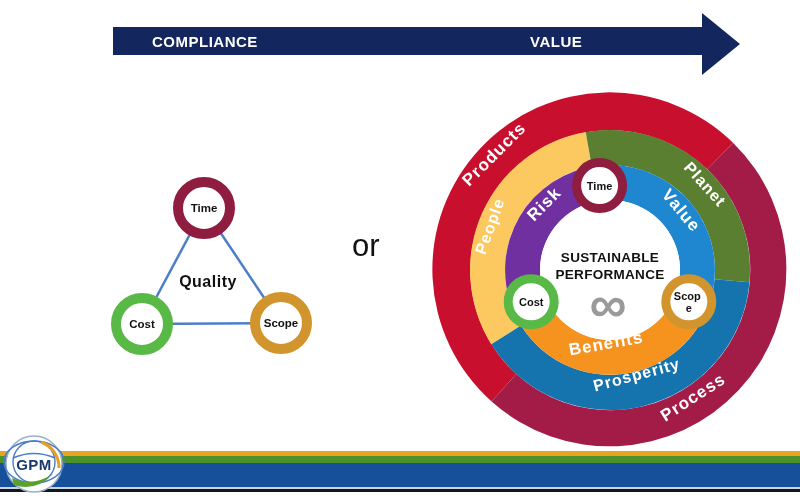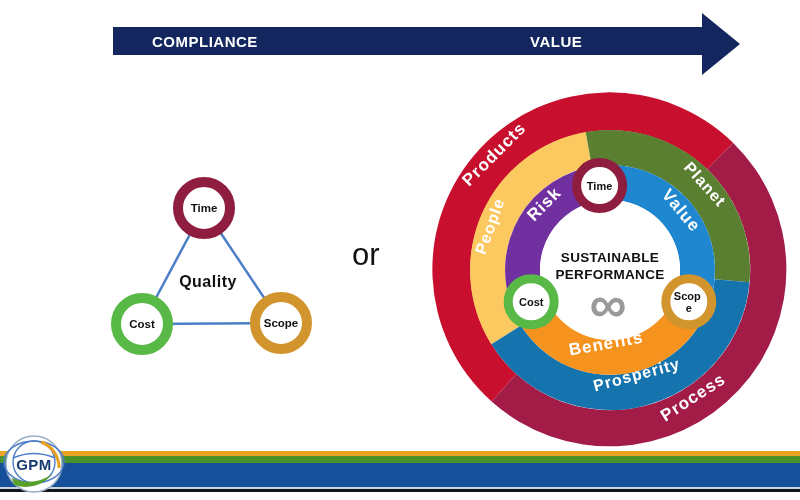--- a/index.html
+++ b/index.html
@@ -12,21 +12,21 @@
   svg text{font-family:"Liberation Sans","DejaVu Sans",sans-serif;}
   .arrow-label{font-weight:bold;font-size:15px;fill:#ffffff;letter-spacing:.5px;}
   .tri-node-label{font-weight:bold;font-size:11.5px;fill:#111111;text-anchor:middle;}
   .tri-center-label{font-weight:bold;font-size:16px;fill:#111111;text-anchor:middle;letter-spacing:.5px;}
   .ring-label{font-weight:bold;fill:#ffffff;text-anchor:middle;letter-spacing:1px;}
   .ring-label.lg{font-size:17px;}
   .ring-label.md{font-size:16px;}
   .center-label{font-weight:bold;font-size:13.5px;fill:#111111;text-anchor:middle;letter-spacing:.3px;}
   .infinity{font-weight:bold;font-size:52px;text-anchor:middle;}
   .node-label{font-weight:bold;font-size:11px;fill:#111111;text-anchor:middle;}
-  #or-text{left:352px;top:237px;font-size:31px;color:#111111;}
+  #or-text{left:352px;top:228px;font-size:31px;color:#111111;}
   .stripe{position:absolute;left:0;width:800px;}
   .logo-text{font-weight:bold;font-size:15px;fill:#173a70;text-anchor:middle;letter-spacing:.5px;}
 </style>
 </head>
 <body>
 
 <svg class="abs" style="left:0;top:0;" width="800" height="90" viewBox="0 0 800 90">
   <polygon points="113,27 702,27 702,13 740,44 702,75 702,55 113,55" fill="#13265e"></polygon>
   <text class="arrow-label" x="152" y="47">COMPLIANCE</text>
   <text class="arrow-label" x="530" y="47">VALUE</text>

